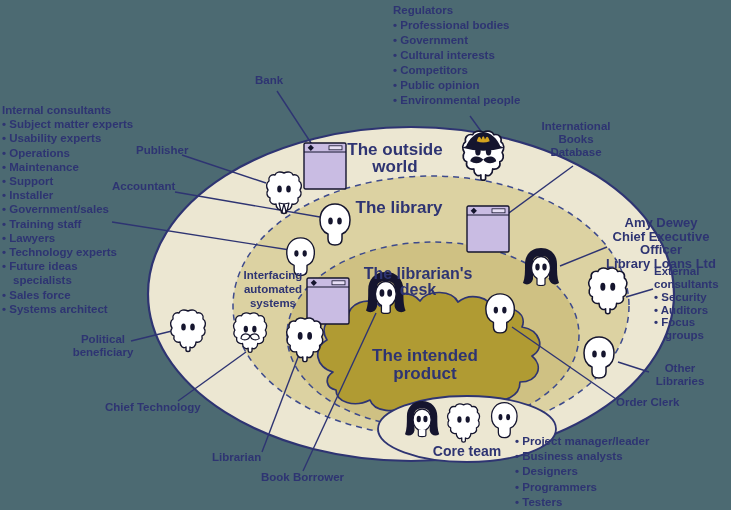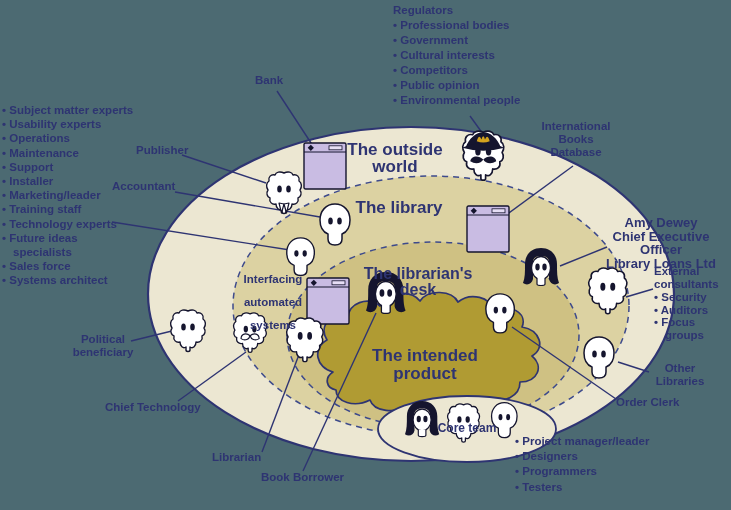--- a/index.html
+++ b/index.html
@@ -26,27 +26,27 @@
   .lbl-bank{left:255px;top:74px;}
   .lbl-publisher{left:136px;top:144px;}
   .lbl-accountant{left:112px;top:180px;}
   .lbl-intldb{left:532px;top:120px;width:88px;text-align:center;}
   .lbl-political{left:58px;top:333px;width:90px;text-align:center;}
   .lbl-chieflib{left:105px;top:401px;}
   .lbl-librarian{left:212px;top:451px;}
   .lbl-bookborrower{left:261px;top:471px;}
   .lbl-orderclerk{left:616px;top:396px;}
   .lbl-otherlib{left:645px;top:362px;width:70px;text-align:center;}
-  .lbl-interfacing{left:237px;top:268px;width:72px;text-align:center;line-height:23px;}
+  .lbl-interfacing{left:237px;top:268px;width:72px;text-align:center;line-height:14px;}
   .region{position:absolute;text-align:center;}
   .r-outside{left:329px;top:141px;width:132px;font-size:17px;line-height:17px;}
   .r-library{left:349px;top:198px;width:100px;font-size:17px;}
   .r-desk{left:352px;top:266px;width:132px;font-size:16px;line-height:16px;}
   .r-product{left:358px;top:347px;width:134px;font-size:17px;line-height:17.5px;}
-  .r-core{left:425px;top:421px;width:84px;font-size:12px;}
+  .r-core{left:425px;top:443px;width:84px;font-size:14px;}
 </style>
 </head>
 <body>
 
 <div class="canvas">
 
   <svg width="731" height="510" viewBox="0 0 731 510">
     <defs>
       <g id="gPlain">
         <path d="M18,2 C9,2 3,9 3,18 C3,25 6,30 11,32 L11,37 C11,41 14,43 18,43 C22,43 25,41 25,37 L25,32 C30,30 33,25 33,18 C33,9 27,2 18,2 Z" style="fill:var(--face-fill)" stroke="#15152e" stroke-width="1.5" stroke-linejoin="round"></path>
@@ -143,48 +143,51 @@
         <div class="li">Professional bodies</div>
         <div class="li">Government</div>
         <div class="li">Cultural interests</div>
         <div class="li">Competitors</div>
         <div class="li">Public opinion</div>
         <div class="li">Environmental people</div>
       </div>
   </div>
 
   <div class="txt internal list">
+    <div>Internal consultants</div>
     <div>
         <div class="li">Subject matter experts</div>
         <div class="li">Usability experts</div>
         <div class="li">Operations</div>
         <div class="li">Maintenance</div>
         <div class="li">Support</div>
         <div class="li">Installer</div>
-        <div class="li">Marketing/leader</div>
+        <div class="li">Government/sales</div>
         <div class="li">Training staff</div>
+        <div class="li">Lawyers</div>
         <div class="li">Technology experts</div>
         <div class="li">Future ideas specialists</div>
         <div class="li">Sales force</div>
         <div class="li">Systems architect</div>
       </div>
   </div>
 
   <div class="txt external list">
     <div class="hd">External consultants</div>
     <div>
         <div class="li">Security</div>
         <div class="li">Auditors</div>
         <div class="li">Focus groups</div>
       </div>
   </div>
 
   <div class="txt coreroles list">
     <div>
         <div class="li">Project manager/leader</div>
+        <div class="li">Business analysts</div>
         <div class="li">Designers</div>
         <div class="li">Programmers</div>
         <div class="li">Testers</div>
       </div>
   </div>
 
   <div class="txt amy">
     <div>Amy Dewey</div>
     <div>Chief Executive Officer</div>
     <div>Library Loans Ltd</div>

